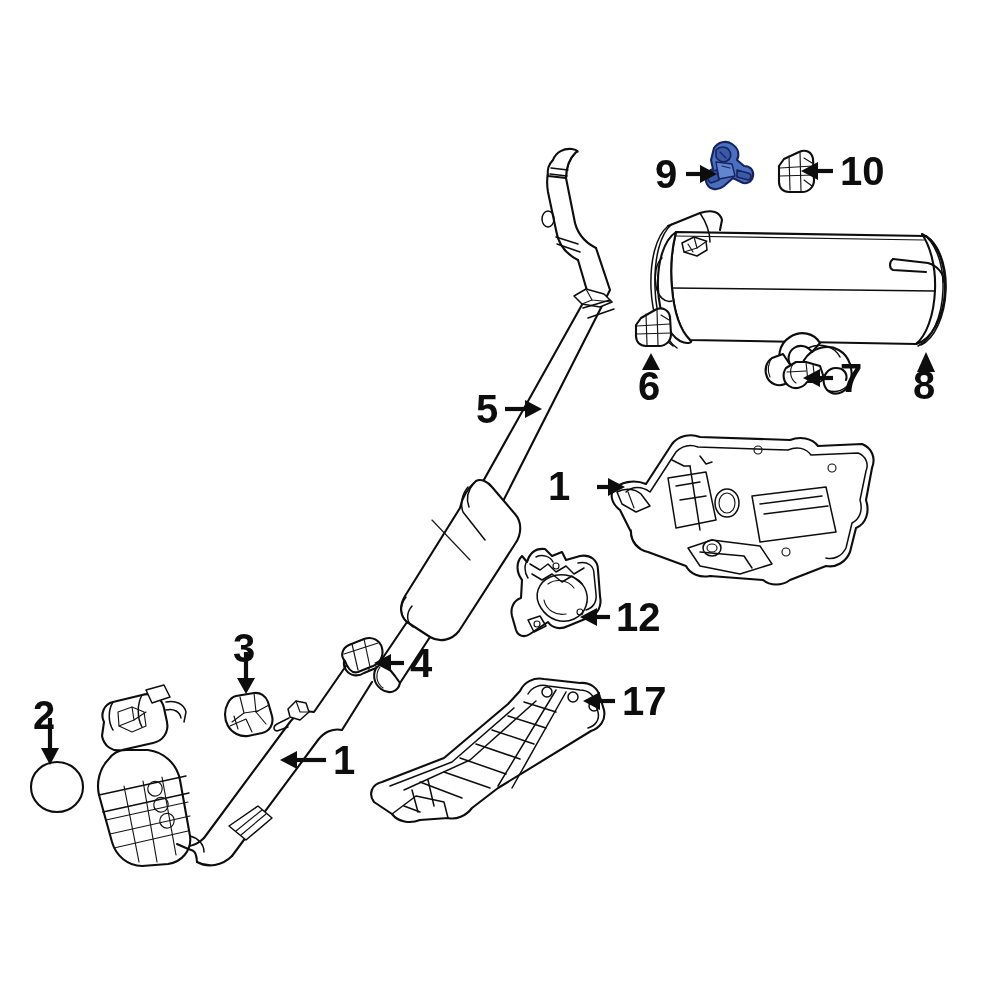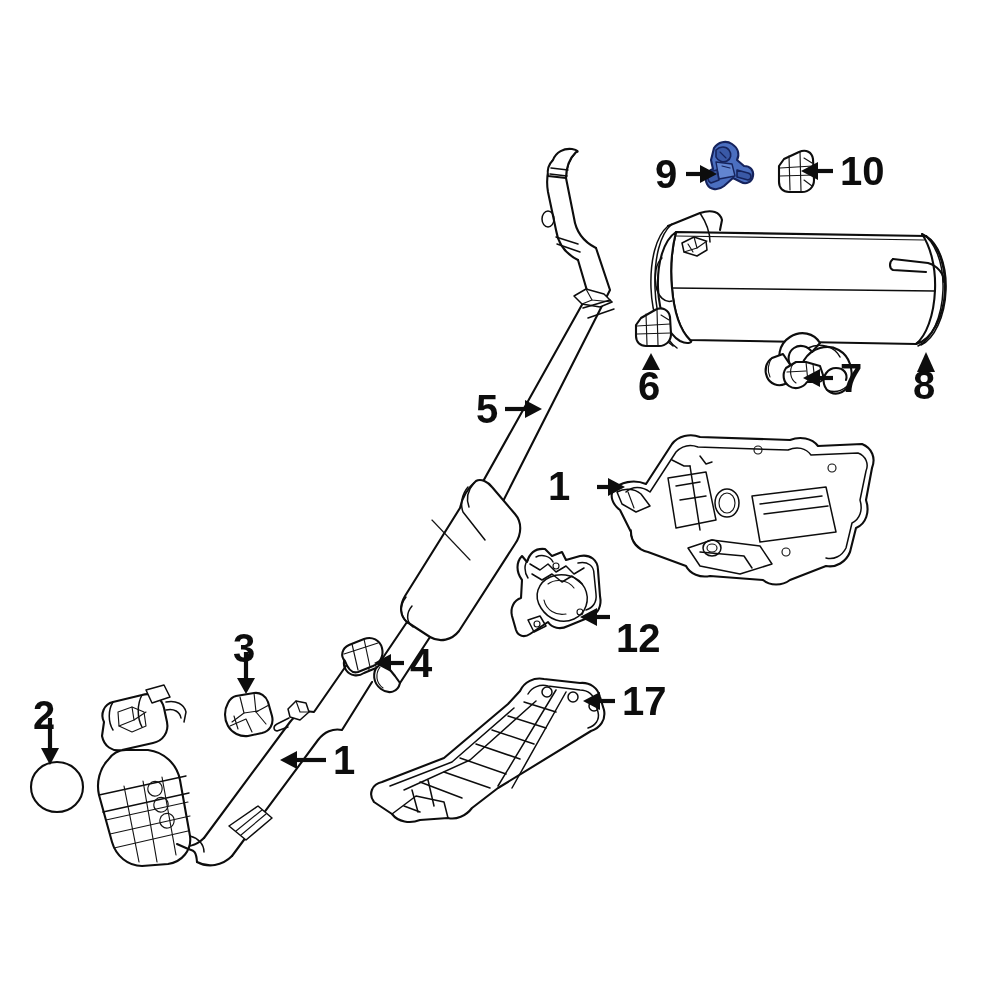--- a/index.html
+++ b/index.html
@@ -505,17 +505,17 @@
   <div class="callout-num" style="left:840px; top:358px;">7</div>
 
   <div class="callout-num" style="left:913px; top:365px;">8</div>
 
   <div class="callout-num" style="left:655px; top:154px;">9</div>
 
   <div class="callout-num" style="left:840px; top:151px;">10</div>
 
   <div class="callout-num" style="left:622px; top:681px;">17</div>
 
-  <div class="callout-num" style="left:616px; top:618px;">12</div>
+  <div class="callout-num" style="left:616px; top:597px;">12</div>
 
   <div class="callout-num" style="left:548px; top:466px;">1</div>
 
 </div>
 
 </body></html>

